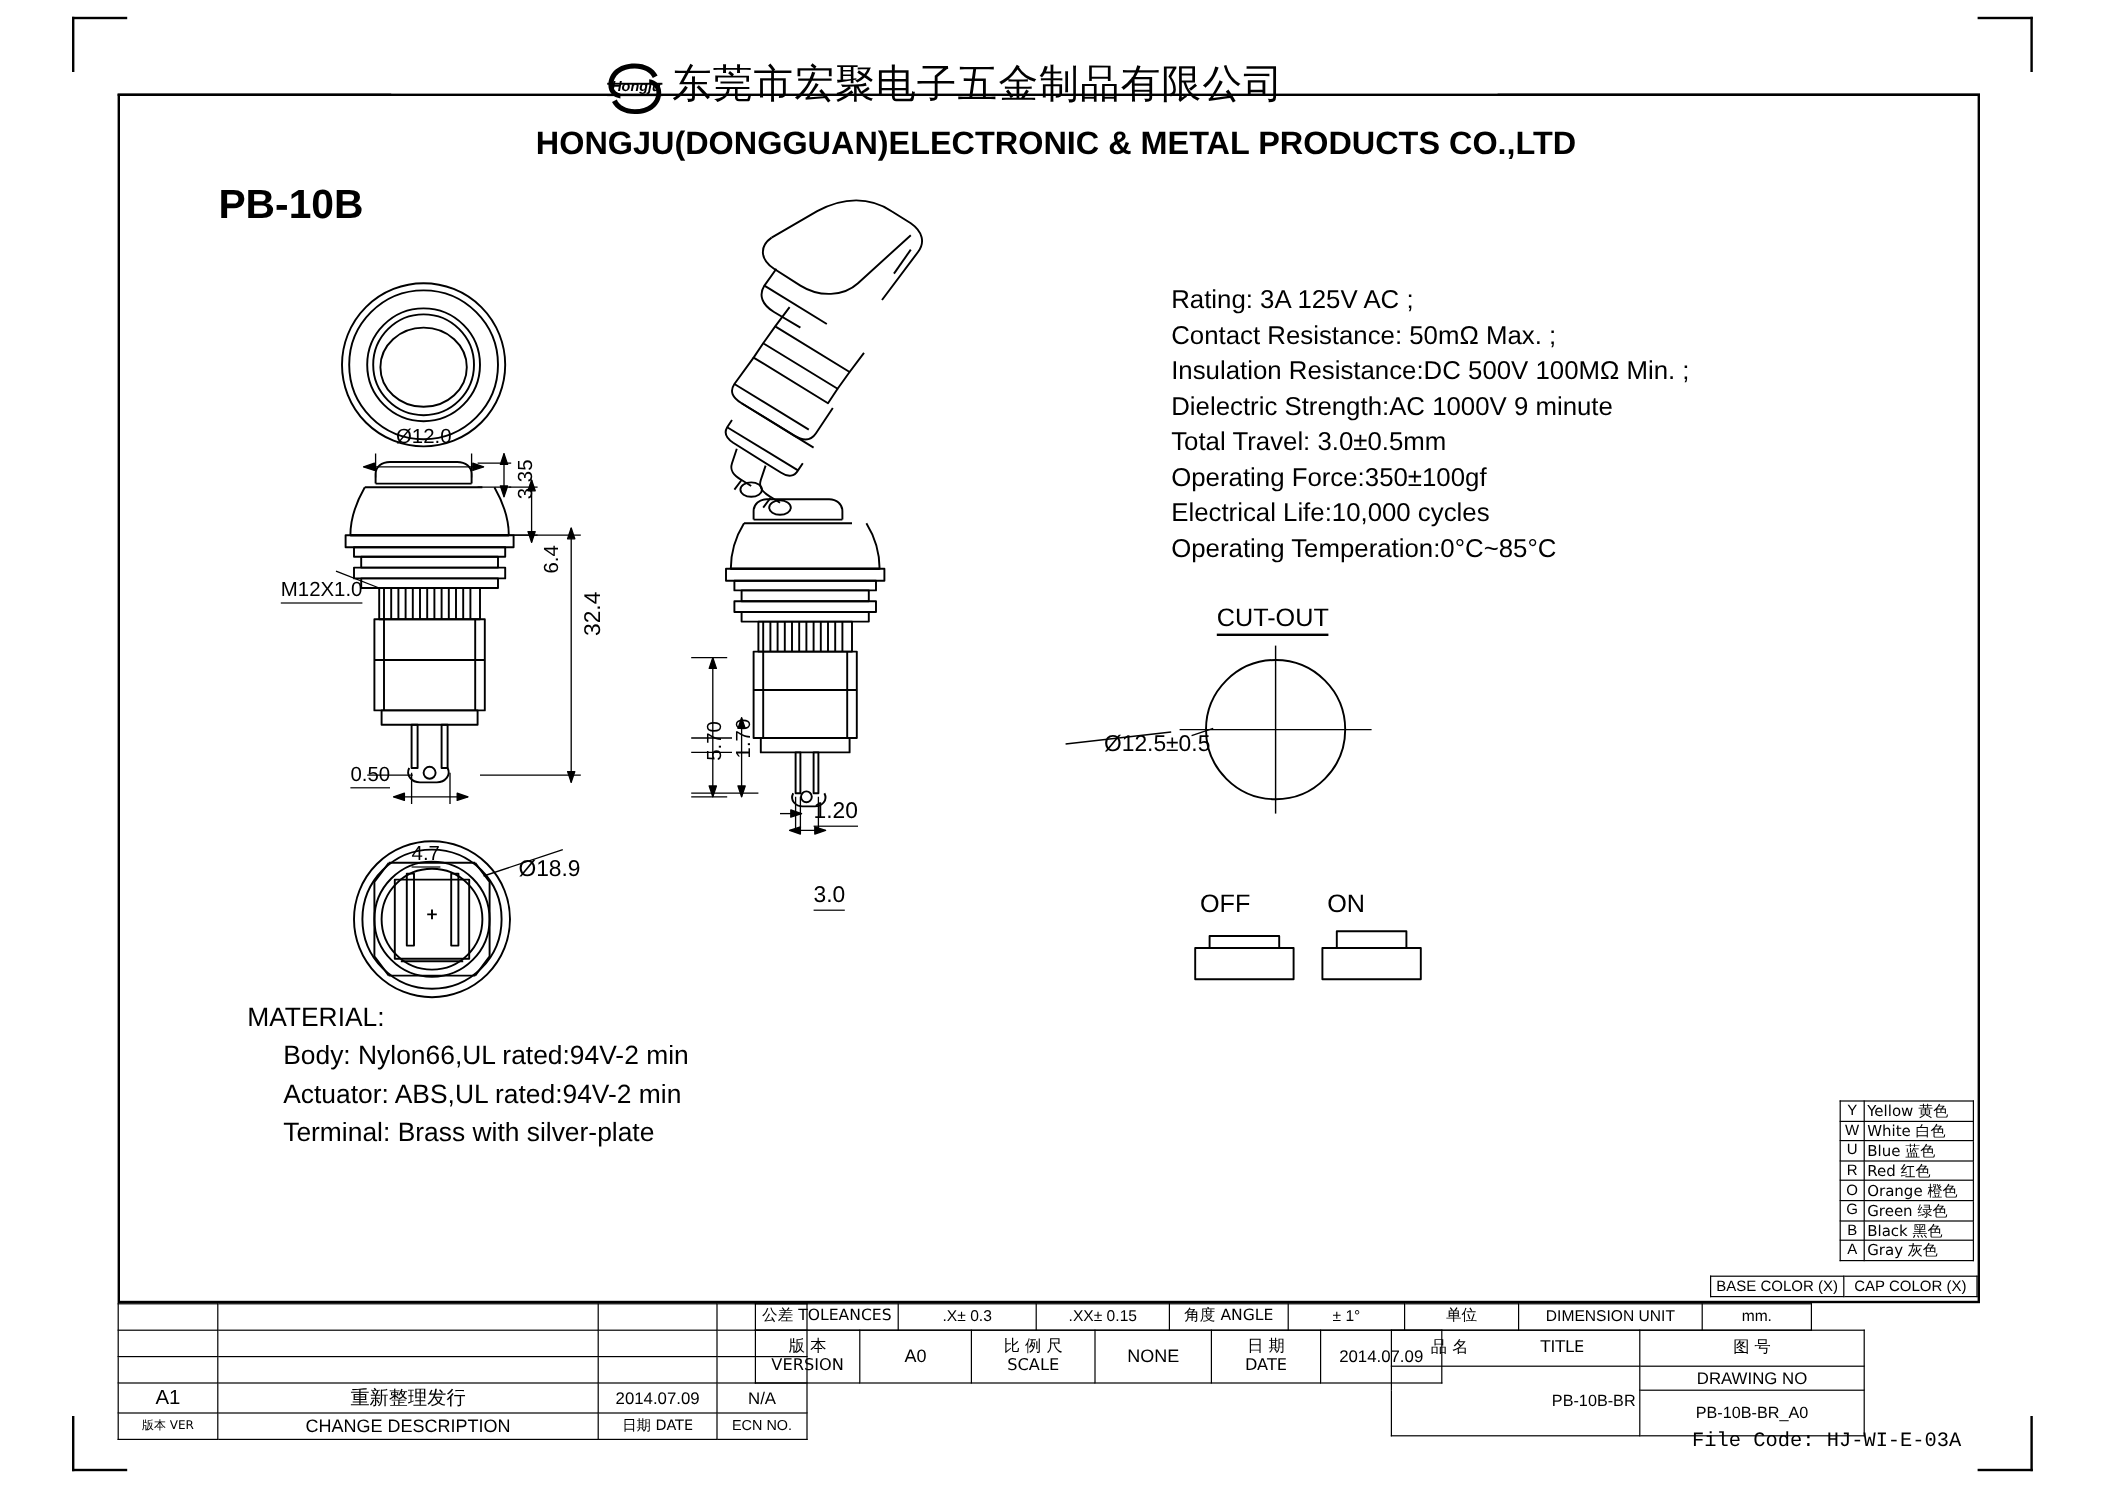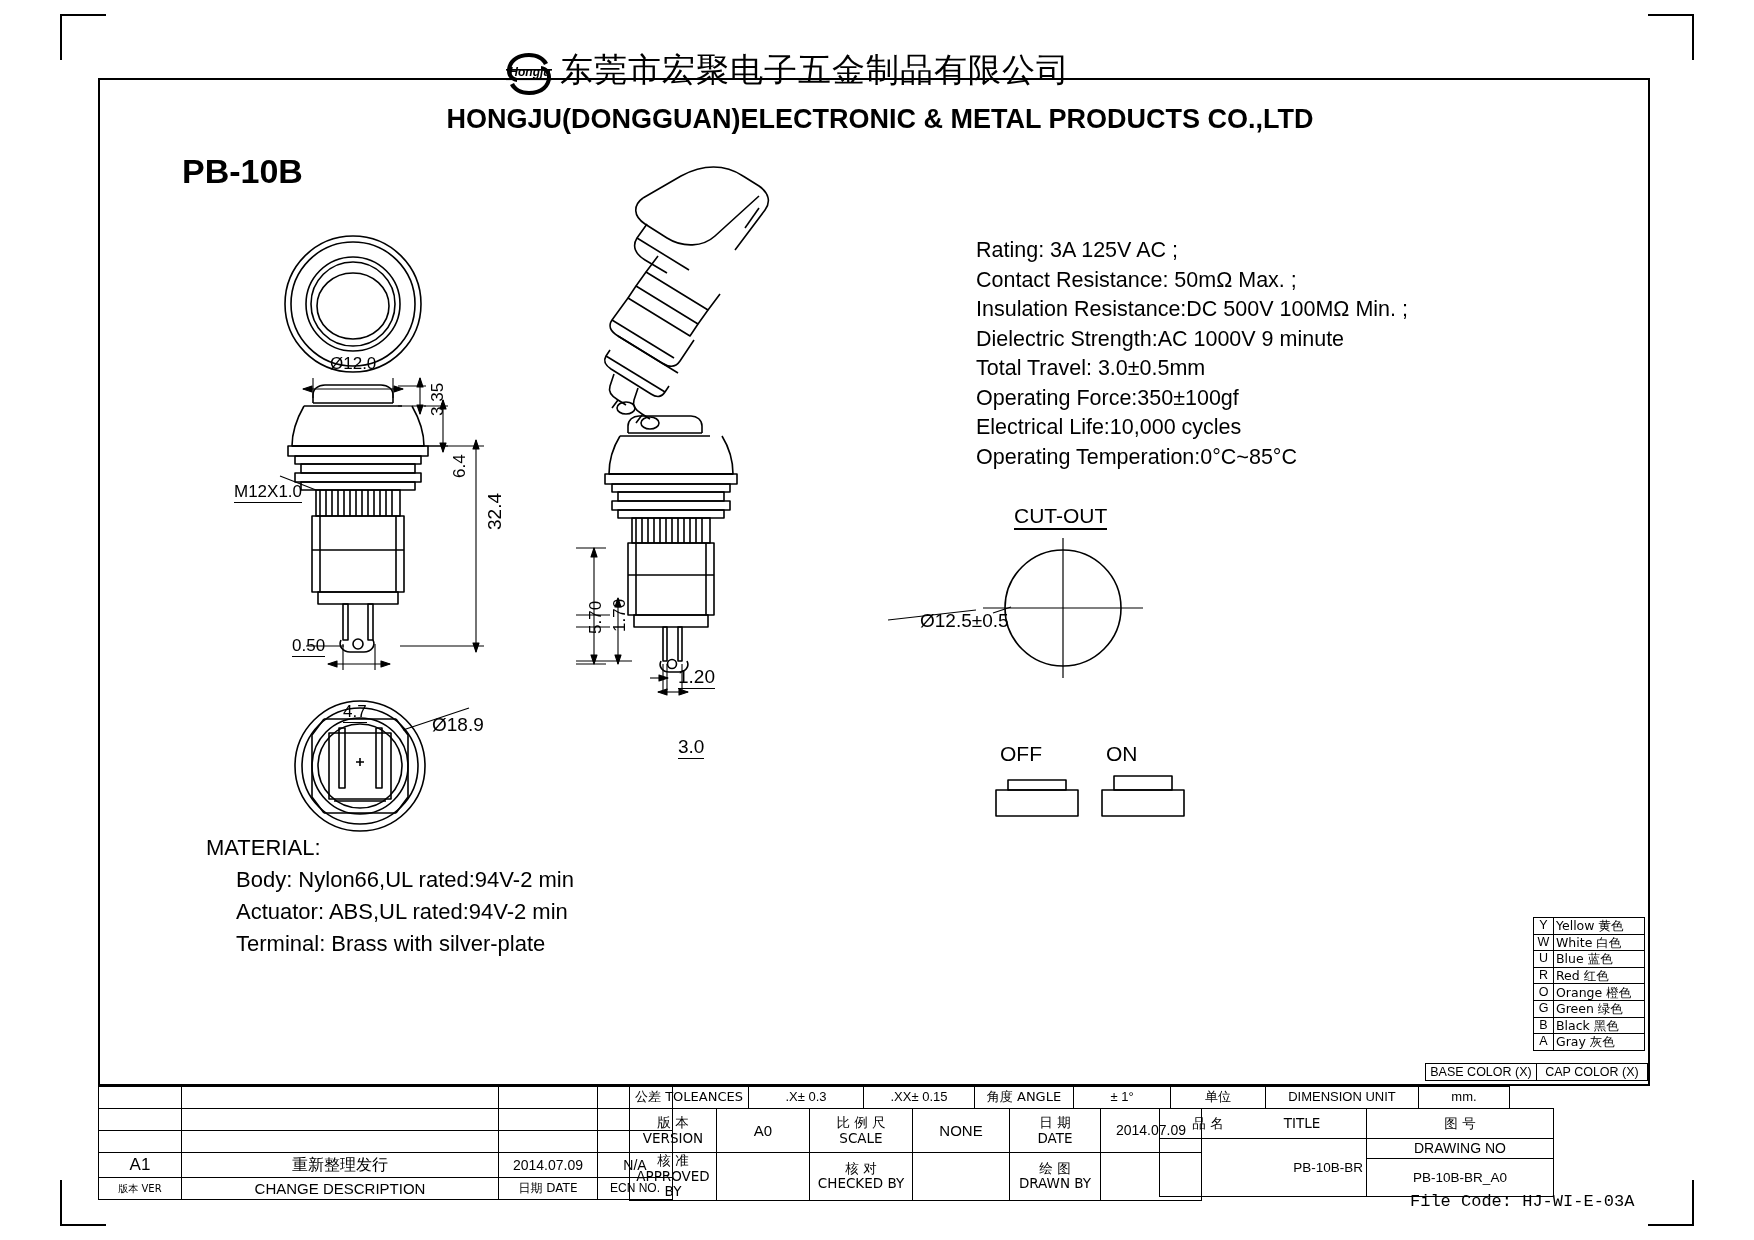--- a/index.html
+++ b/index.html
@@ -425,37 +425,20 @@
         <span class="a">比 例 尺</span>
         <span class="b">SCALE</span>
       </td>
       <td class="ctr" style="width:90px;font-size:15px;">NONE</td>
       <td class="two-line cn" style="width:84px;margin-top:40px;">
         <span class="a">日 期</span>
         <span class="b">DATE</span>
       </td>
       <td class="ctr" style="width:94px;font-size:14px;">2014.07.09</td>
     </tr>
-    <tr style="height:44px;">
-      <td class="two-line cn">
-        <span class="a">核 准</span>
-        <span class="b">APPROVED BY</span>
-      </td>
-      <td class="ctr">&nbsp;</td>
-      <td class="two-line cn">
-        <span class="a">核 对</span>
-        <span class="b">CHECKED BY</span>
-      </td>
-      <td class="ctr">&nbsp;</td>
-      <td class="two-line cn">
-        <span class="a">绘 图</span>
-        <span class="b">DRAWN BY</span>
-      </td>
-      <td class="ctr">&nbsp;</td>
-    </tr>
   </tbody>
 </table>
 
 <table class="tb" style="left:1159px;top:1108px;">
   <tbody>
     <tr style="height:30px;">
       <td class="two-line cn" style="width:200px;">
         <span class="a" style="display:inline-block;width:78px;text-align:center;">品 名</span><span class="a" style="display:inline-block;width:110px;text-align:center;">TITLE</span>
       </td>
       <td class="ctr cn" style="width:180px;">图 号</td>

